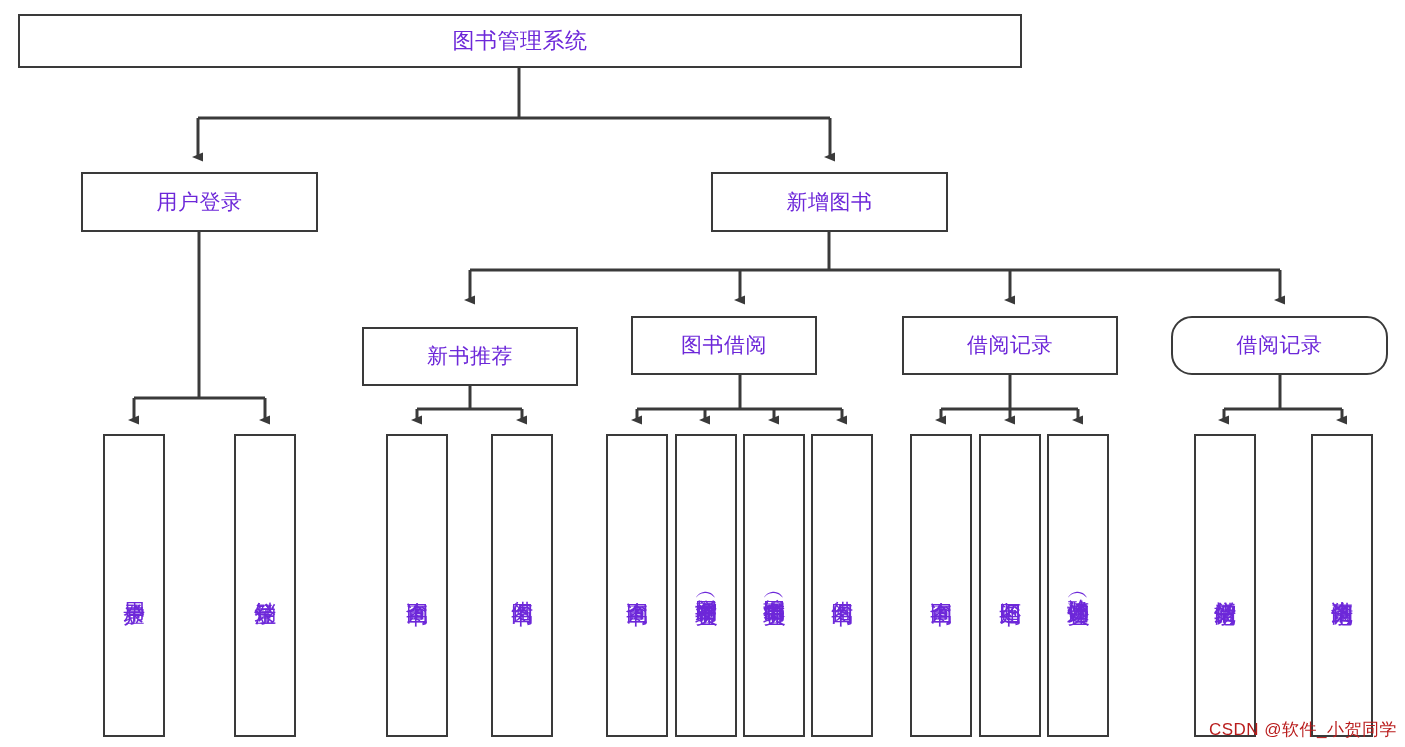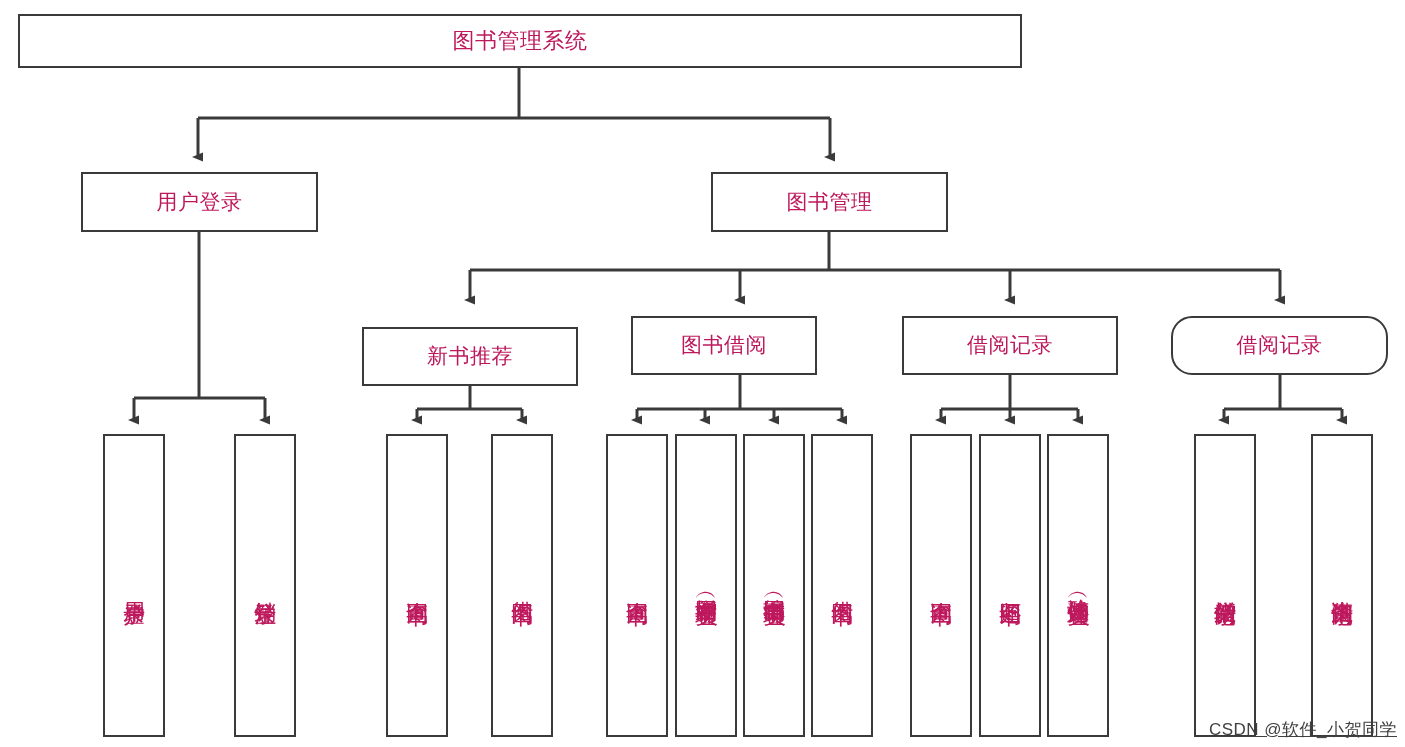--- a/index.html
+++ b/index.html
@@ -15,21 +15,21 @@
   .node-box{
     position:absolute;
     background:#ffffff;
     border:2.5px solid #3a3a3a;
     box-sizing:border-box;
     display:flex;
     align-items:center;
     justify-content:center;
   }
   .node-label{
-    color:#be185d;
+    color:#6d28d9;
     font-size:21px;
     line-height:1.05;
     letter-spacing:0.5px;
     white-space:nowrap;
     user-select:none;
   }
   .root-box .node-label{font-size:22px;}
   .leaf-box{
     align-items:center;
     justify-content:center;
@@ -42,25 +42,24 @@
     font-size:22px;
     line-height:1.12;
     letter-spacing:1px;
     max-height:292px;
   }
   .watermark{
     position:absolute;
     right:8px;
     bottom:6px;
     font-size:17px;
-    color:#404040;
+    color:#b91c1c;
     letter-spacing:0.5px;
     white-space:nowrap;
     user-select:none;
-    text-decoration:underline;
   }
 </style>
 </head>
 <body>
 
 <div id="diagram-root">
 
   <svg class="layer" viewBox="0 0 1405 747" xmlns="http://www.w3.org/2000/svg">
     <defs>
       <marker id="arrow" markerWidth="12" markerHeight="12" refX="5" refY="5" orient="auto" markerUnits="userSpaceOnUse">
@@ -112,21 +111,21 @@
   </svg>
 
   <div class="node-box root-box" style="left:18px;top:14px;width:1004px;height:54px;">
     <span class="node-label">图书管理系统</span>
   </div>
 
   <div class="node-box" style="left:81px;top:172px;width:237px;height:60px;">
     <span class="node-label">用户登录</span>
   </div>
   <div class="node-box" style="left:711px;top:172px;width:237px;height:60px;">
-    <span class="node-label">图书管理</span>
+    <span class="node-label">新增图书</span>
   </div>
 
   <div class="node-box" style="left:362px;top:316px;width:216px;height:59px;margin-top:11px;">
     <span class="node-label">新书推荐</span>
   </div>
   <div class="node-box" style="left:631px;top:316px;width:186px;height:59px;">
     <span class="node-label">图书借阅</span>
   </div>
   <div class="node-box" style="left:902px;top:316px;width:216px;height:59px;">
     <span class="node-label">借阅记录</span>

